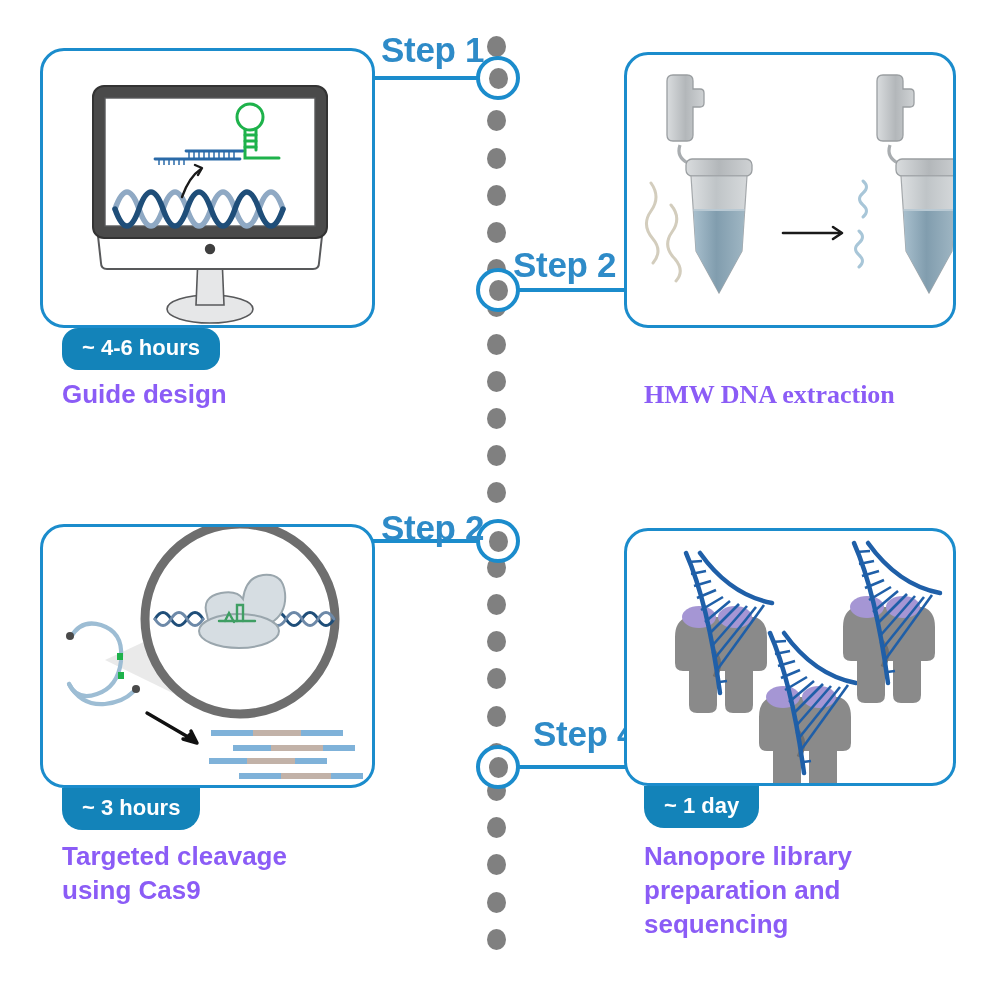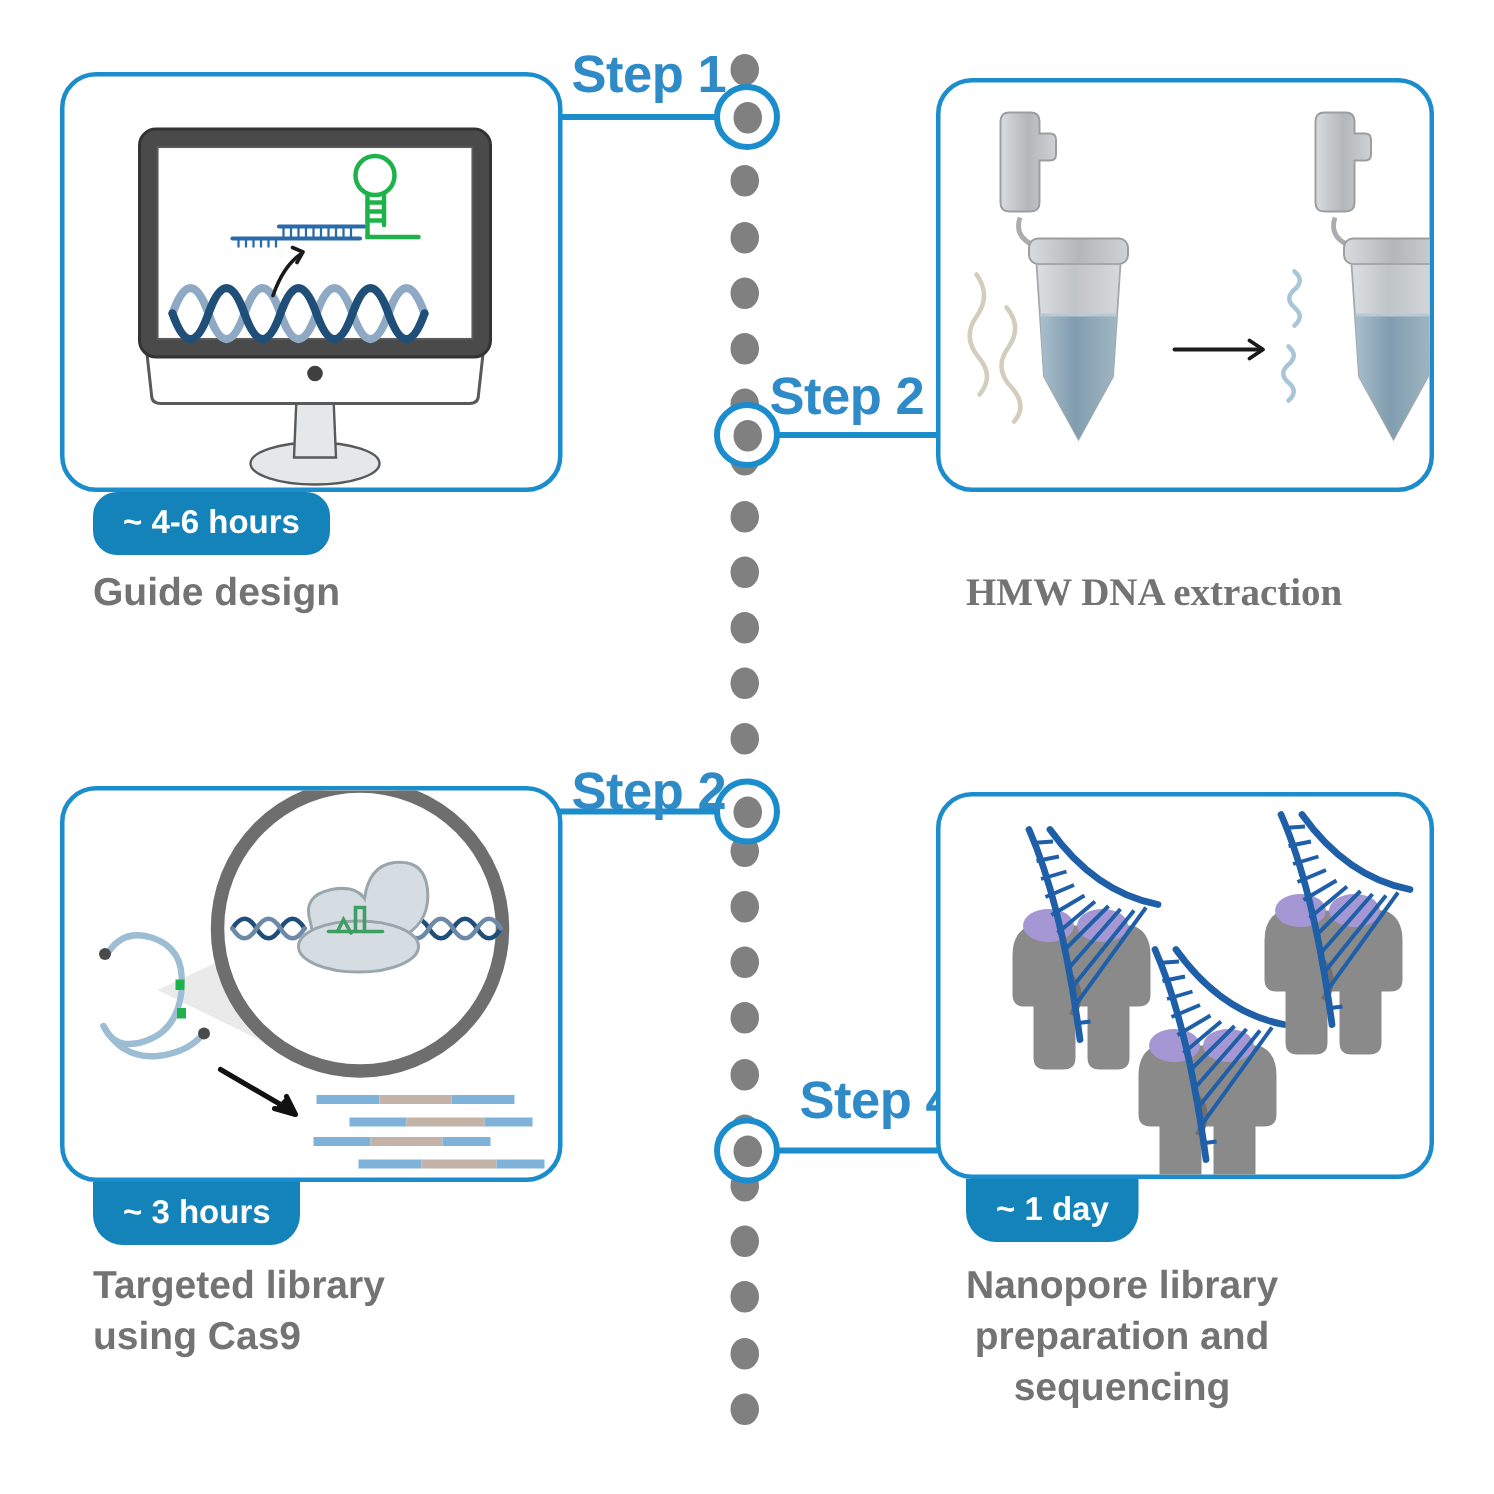--- a/index.html
+++ b/index.html
@@ -99,21 +99,21 @@
     padding: 7px 20px 9px 20px;
     white-space: nowrap;
     box-sizing: border-box;
   }
 
   
   .caption {
     position: absolute;
     font-size: 26px;
     font-weight: bold;
-    color: #737373;
+    color: #8b5cf6;
     line-height: 1.3;
     white-space: pre-line;
   }
 
   svg { display: block; overflow: visible; }
 </style>
 </head>
 <body>
 
 <div id="figure">
@@ -355,21 +355,21 @@
           <g>
             <line x1="196" y1="249" x2="238" y2="249" stroke="#7fb2d9"></line>
             <line x1="238" y1="249" x2="288" y2="249" stroke="#c2b2a8"></line>
             <line x1="288" y1="249" x2="320" y2="249" stroke="#7fb2d9"></line>
           </g>
         </g>
       </svg>
     </div>
   </div>
   <div class="pill" style="left:62px; top:788px;">~ 3 hours</div>
-  <div class="caption" style="left:62px; top:840px;">Targeted library
+  <div class="caption" style="left:62px; top:840px;">Targeted cleavage
 using Cas9</div>
 
   <div class="card" style="left:624px; top:528px; width:332px; height:258px;">
     <div class="card-inner">
       <svg width="332" height="258" viewBox="0 0 332 258">
 
         <g>
           <g fill="#8a8a8a">
             <path d="M60 86 q-12 4 -12 20 l0 26 q0 8 8 8 l6 0 l0 34 q0 8 8 8 l12 0 q8 0 8 -8 l0 -34 l8 0 l0 34 q0 8 8 8 l12 0 q8 0 8 -8 l0 -34 l6 0 q8 0 8 -8 l0 -26 q0 -16 -12 -20 Z"></path>
           </g>
@@ -444,17 +444,17 @@
               <line x1="253" y1="105" x2="288" y2="65"></line>
             <line x1="256" y1="117" x2="297" y2="66"></line>
               <line x1="258" y1="129" x2="305" y2="64"></line>
             <line x1="260" y1="141" x2="268" y2="140"></line>
           </g>
         </g>
       </svg>
     </div>
   </div>
   <div class="pill" style="left:644px; top:786px;">~ 1 day</div>
-  <div class="caption" style="left:644px; top:840px;text-align:center;">Nanopore library
+  <div class="caption" style="left:644px; top:840px;">Nanopore library
 preparation and
 sequencing</div>
 
 </div>
 
 </body></html>

